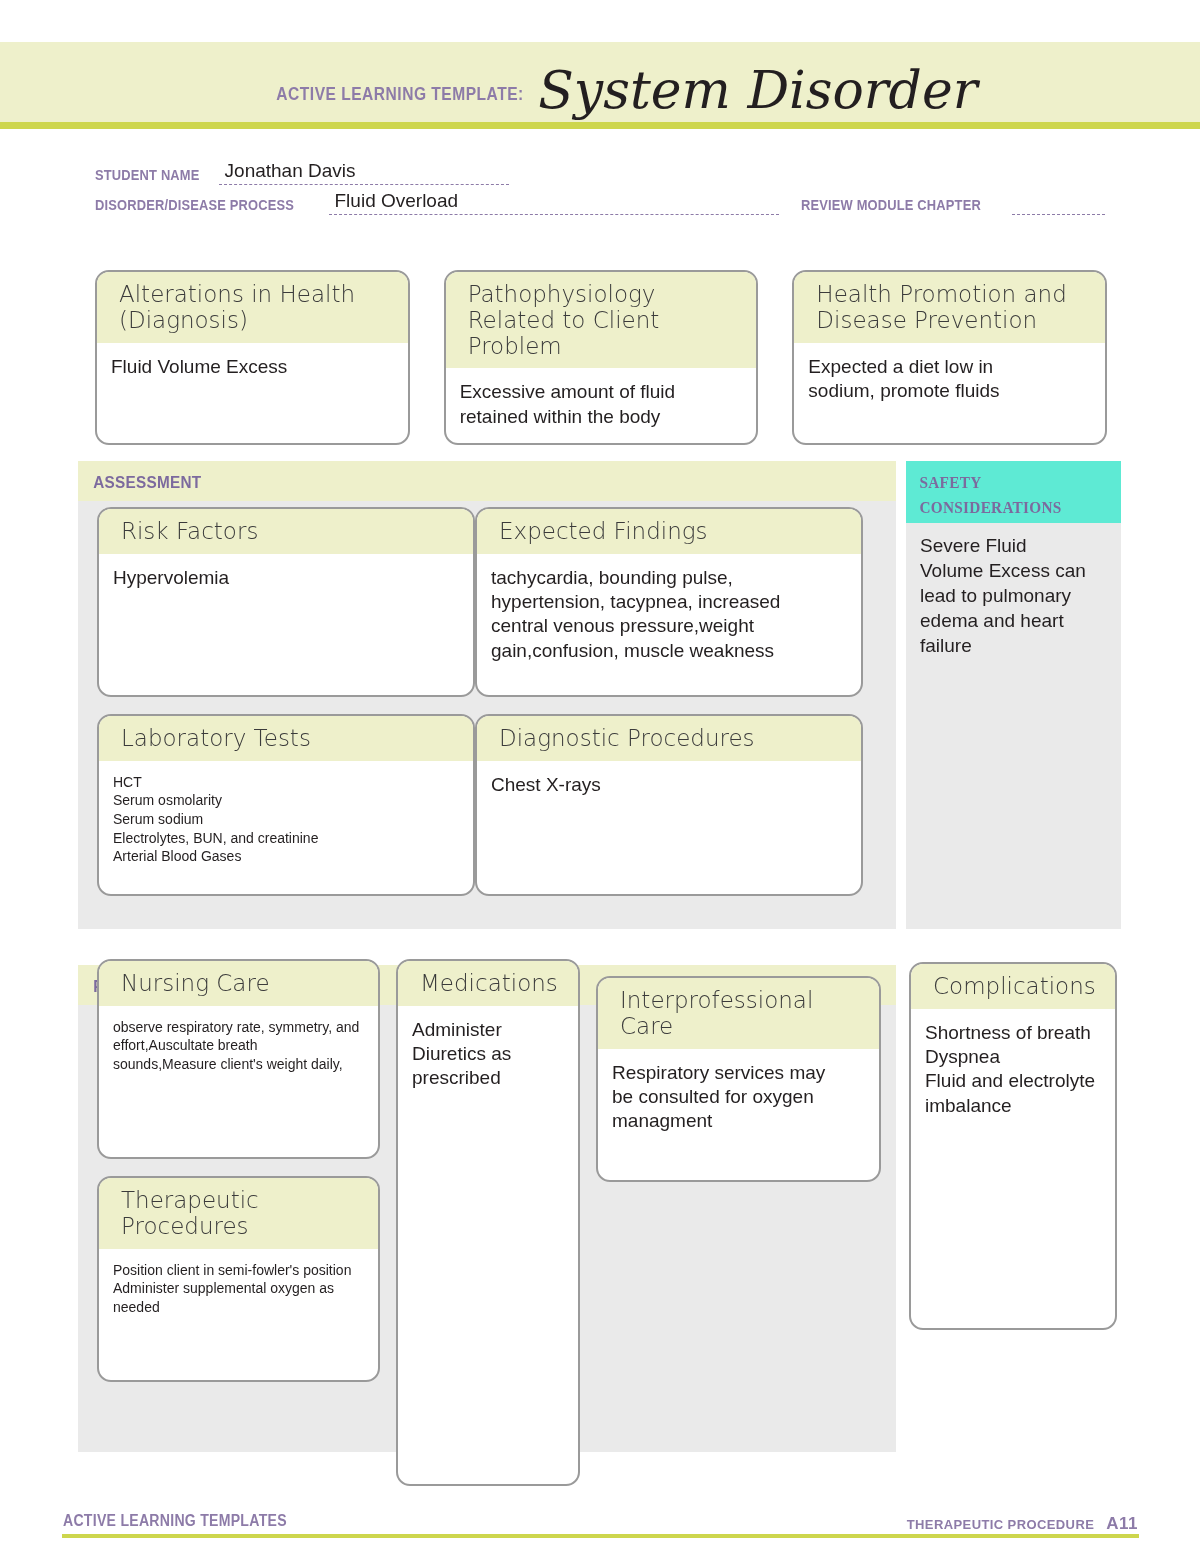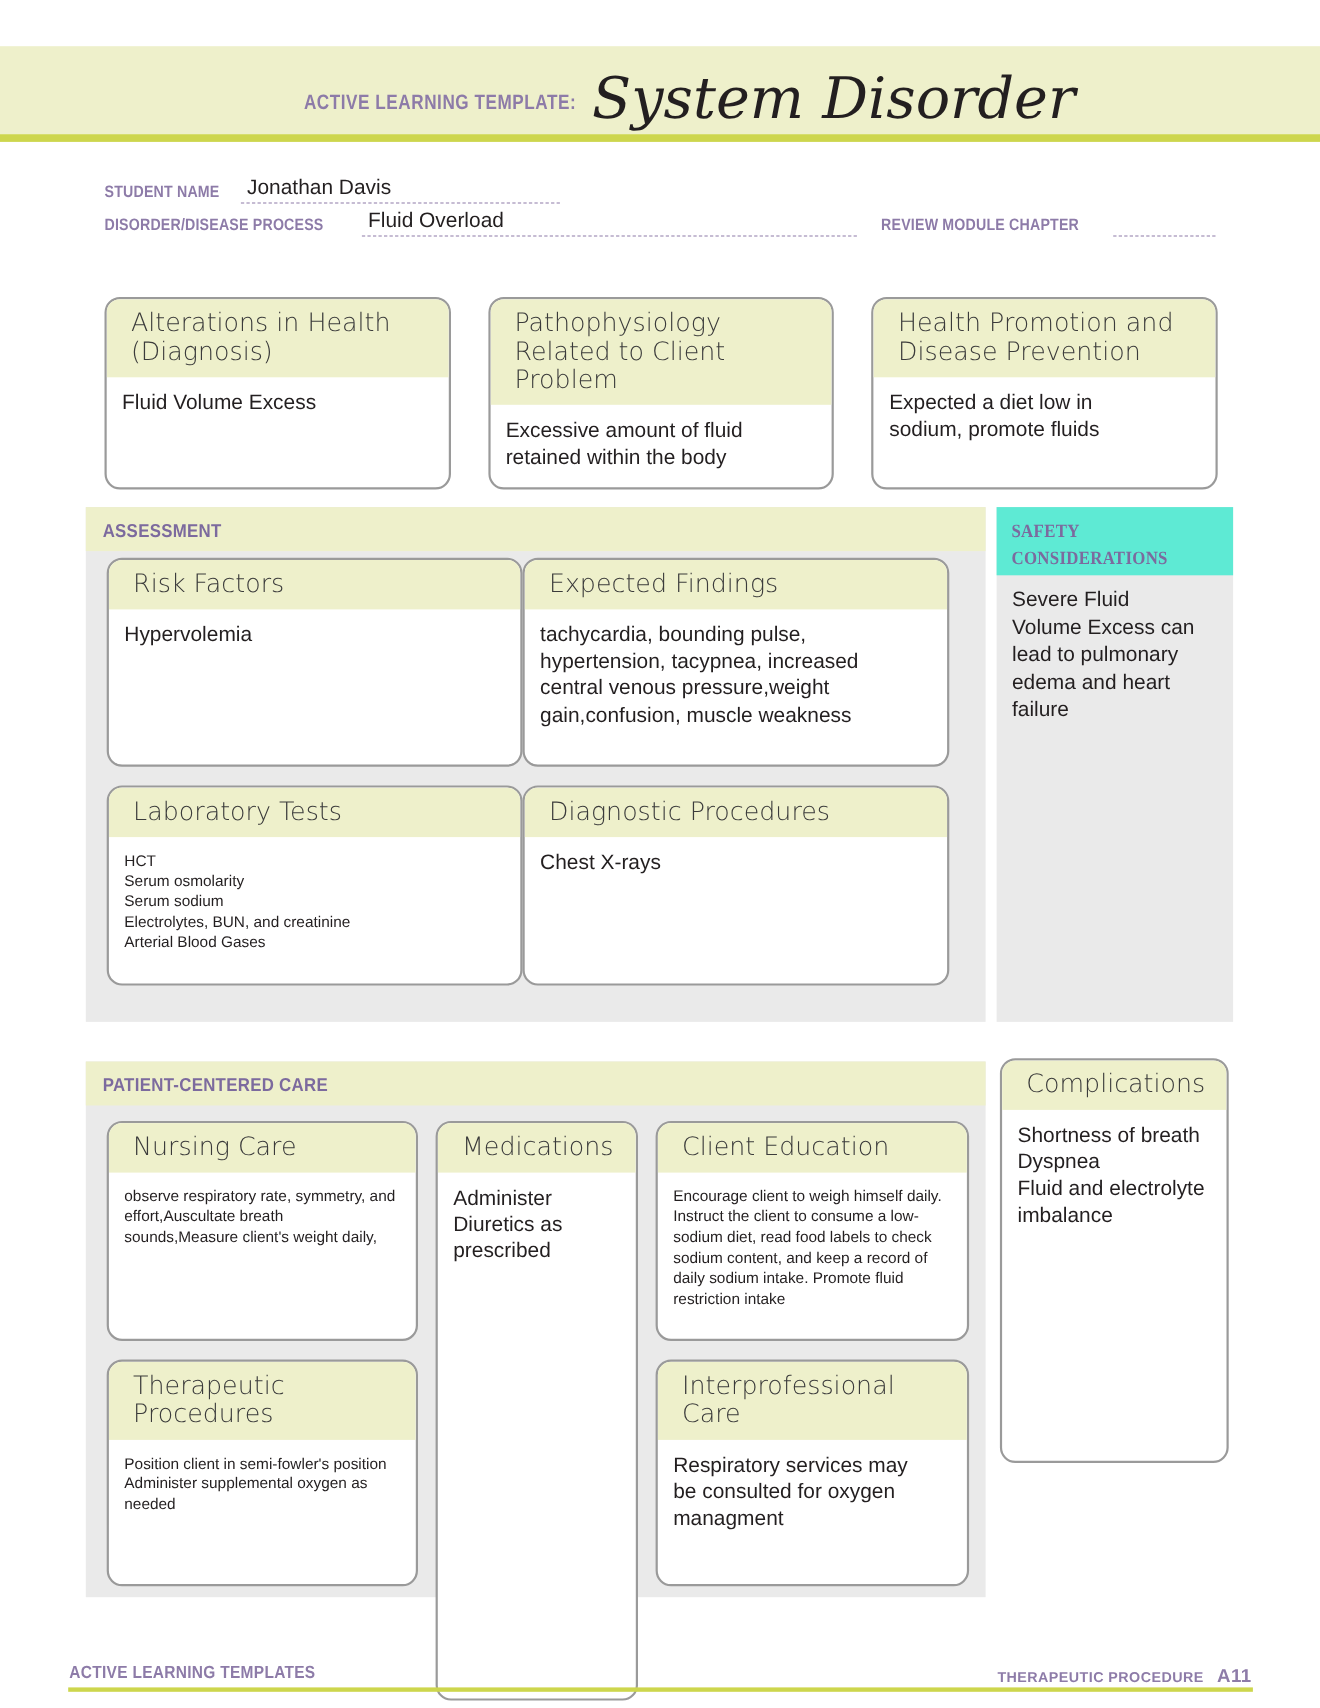--- a/index.html
+++ b/index.html
@@ -213,21 +213,21 @@
     background: #eaeaea;
   }
   .pcc-head {
     position: absolute;
     left: 78px; top: 965px;
     width: 818px; height: 40px;
     background: #eef0cb;
   }
   .pcc-grid {
     position: absolute;
-    left: 97px; top: 1019px;
+    left: 97px; top: 959px;
     width: 784px;
   }
   .pcc-row { display: flex; gap: 16px; }
   .box-nursing { width: 283px; height: 200px; }
   .box-meds    { width: 188px; height: 527px; }
   .box-cedu    { width: 285px; height: 200px; }
   .box-therap  { width: 283px; height: 206px; margin-top: 17px; }
   .box-inter   { width: 285px; height: 206px; margin-top: 17px; }
   .col-left { display: flex; flex-direction: column; }
   .col-right { display: flex; flex-direction: column; }
@@ -383,24 +383,20 @@
         <div class="rbox-body small-body">Position client in semi-fowler's position Administer supplemental oxygen as needed</div>
       </div>
     </div>
     <div class="rbox box-meds">
       <div class="rbox-head">Medications</div>
       <div class="rbox-body">Administer
 Diuretics as
 prescribed</div>
     </div>
     <div class="col-right">
-      <div class="rbox box-cedu">
-        <div class="rbox-head">Client Education</div>
-        <div class="rbox-body small-body">Encourage client to weigh himself daily. Instruct the client to consume a low-sodium diet, read food labels to check sodium content, and keep a record of daily sodium intake. Promote fluid restriction intake</div>
-      </div>
       <div class="rbox box-inter">
         <div class="rbox-head">Interprofessional Care</div>
         <div class="rbox-body">Respiratory services may
 be consulted for oxygen
 managment</div>
       </div>
     </div>
   </div>
 </div>
 

